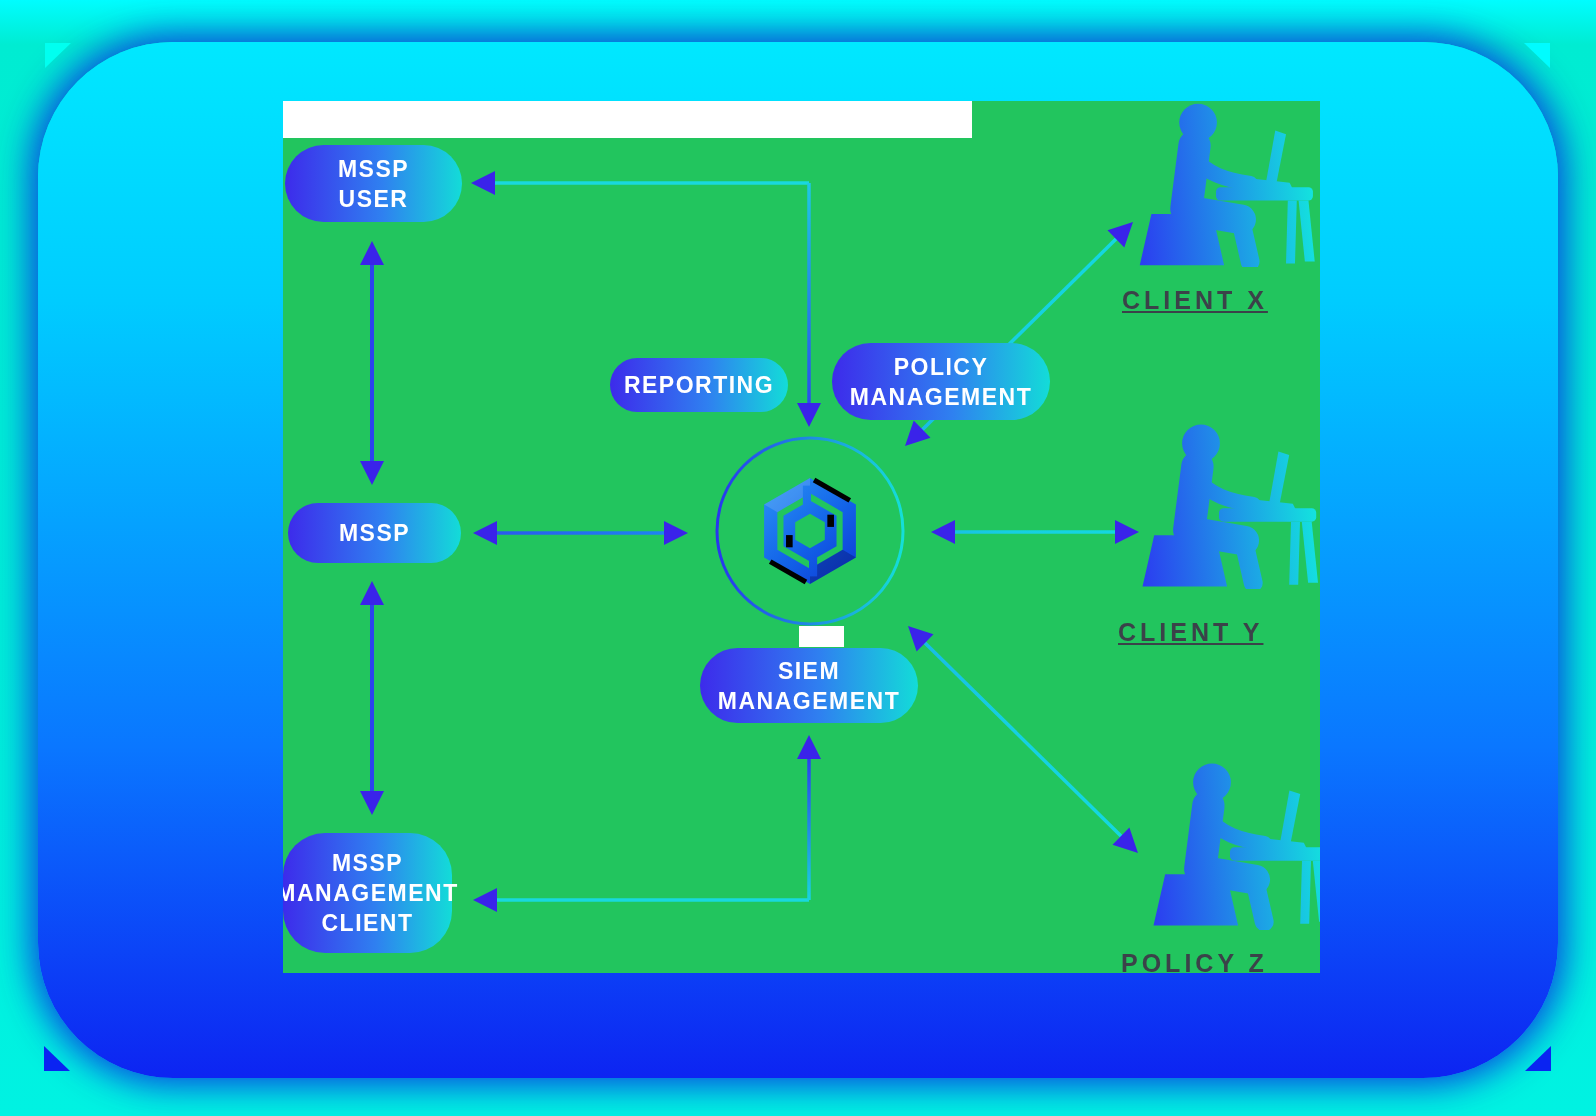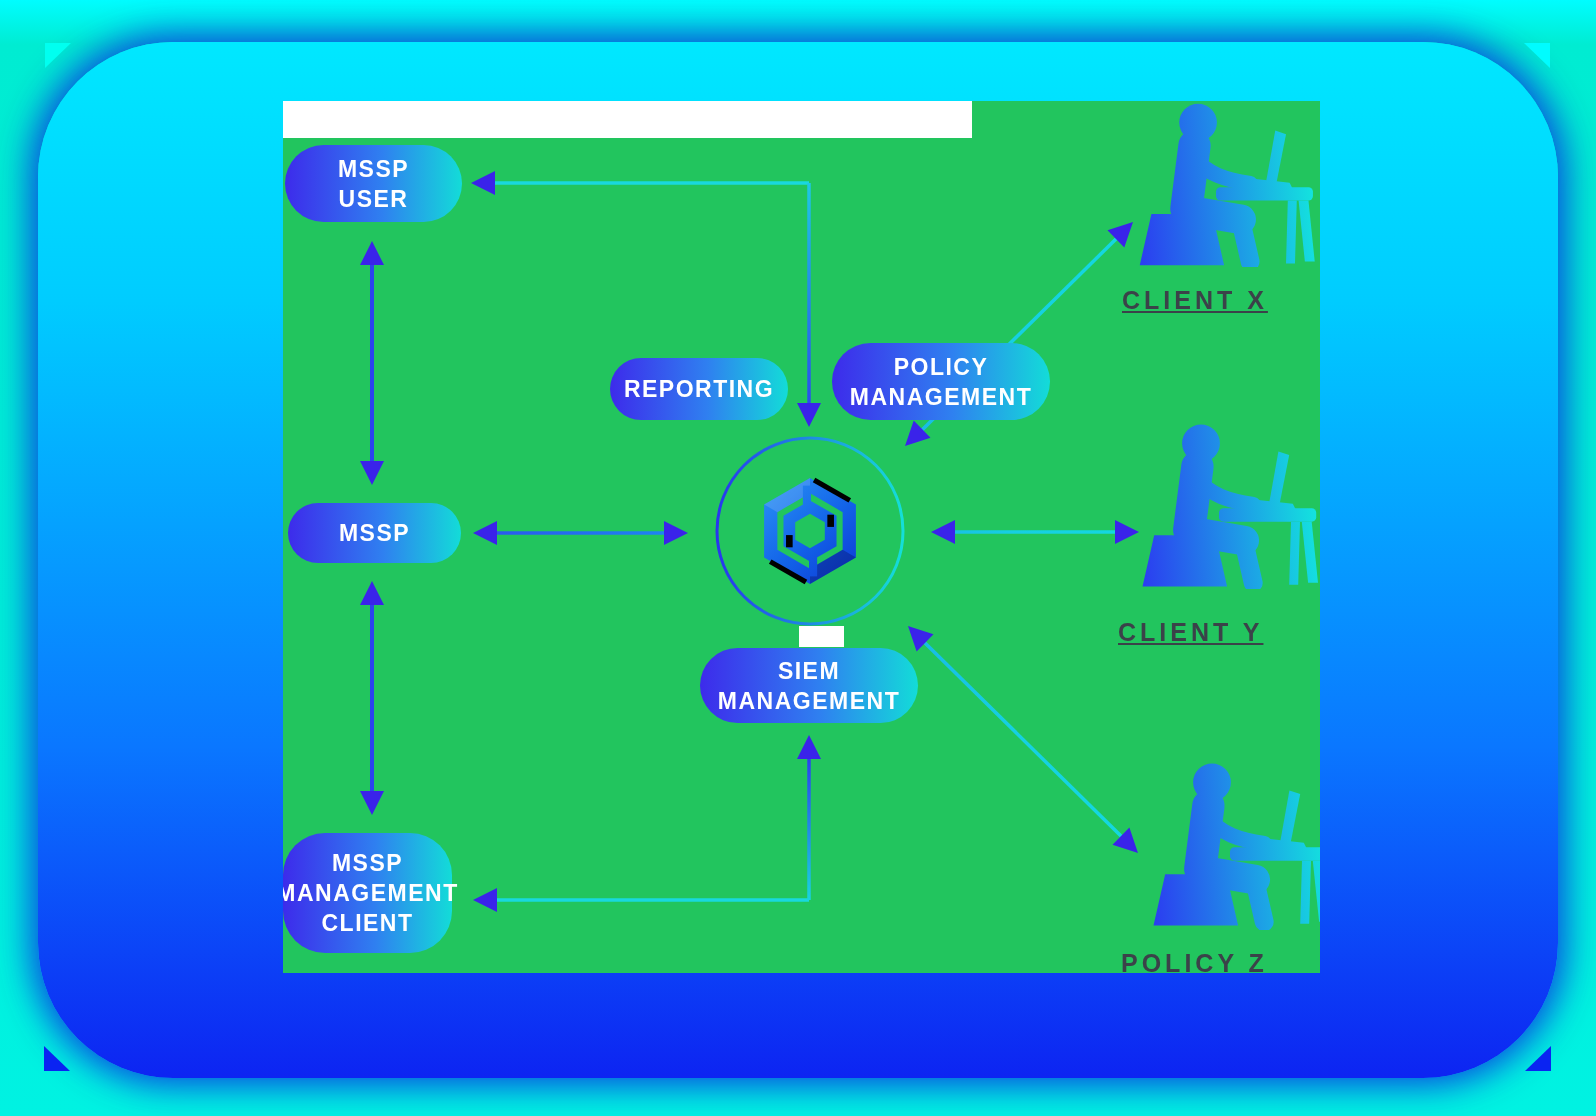--- a/index.html
+++ b/index.html
@@ -155,21 +155,21 @@
   <div class="pill" style="left:5px;top:402px;width:173px;height:60px;border-radius:30px;">
     <span>MSSP</span>
   </div>
 
   <div class="pill" style="left:0;top:732px;width:169px;height:120px;border-radius:42px;">
     <span>MSSP</span>
     <span>MANAGEMENT</span>
     <span>CLIENT</span>
   </div>
 
-  <div class="pill" style="left:327px;top:257px;width:178px;height:62px;border-radius:31px;">
+  <div class="pill" style="left:327px;top:257px;width:178px;height:54px;border-radius:31px;">
     <span>REPORTING</span>
   </div>
 
   <div class="pill" style="left:549px;top:242px;width:218px;height:77px;border-radius:39px;text-align:right;">
     <span>POLICY</span>
     <span>MANAGEMENT</span>
   </div>
 
   <div class="pill" style="left:417px;top:547px;width:218px;height:75px;border-radius:38px;">
     <span>SIEM</span>

